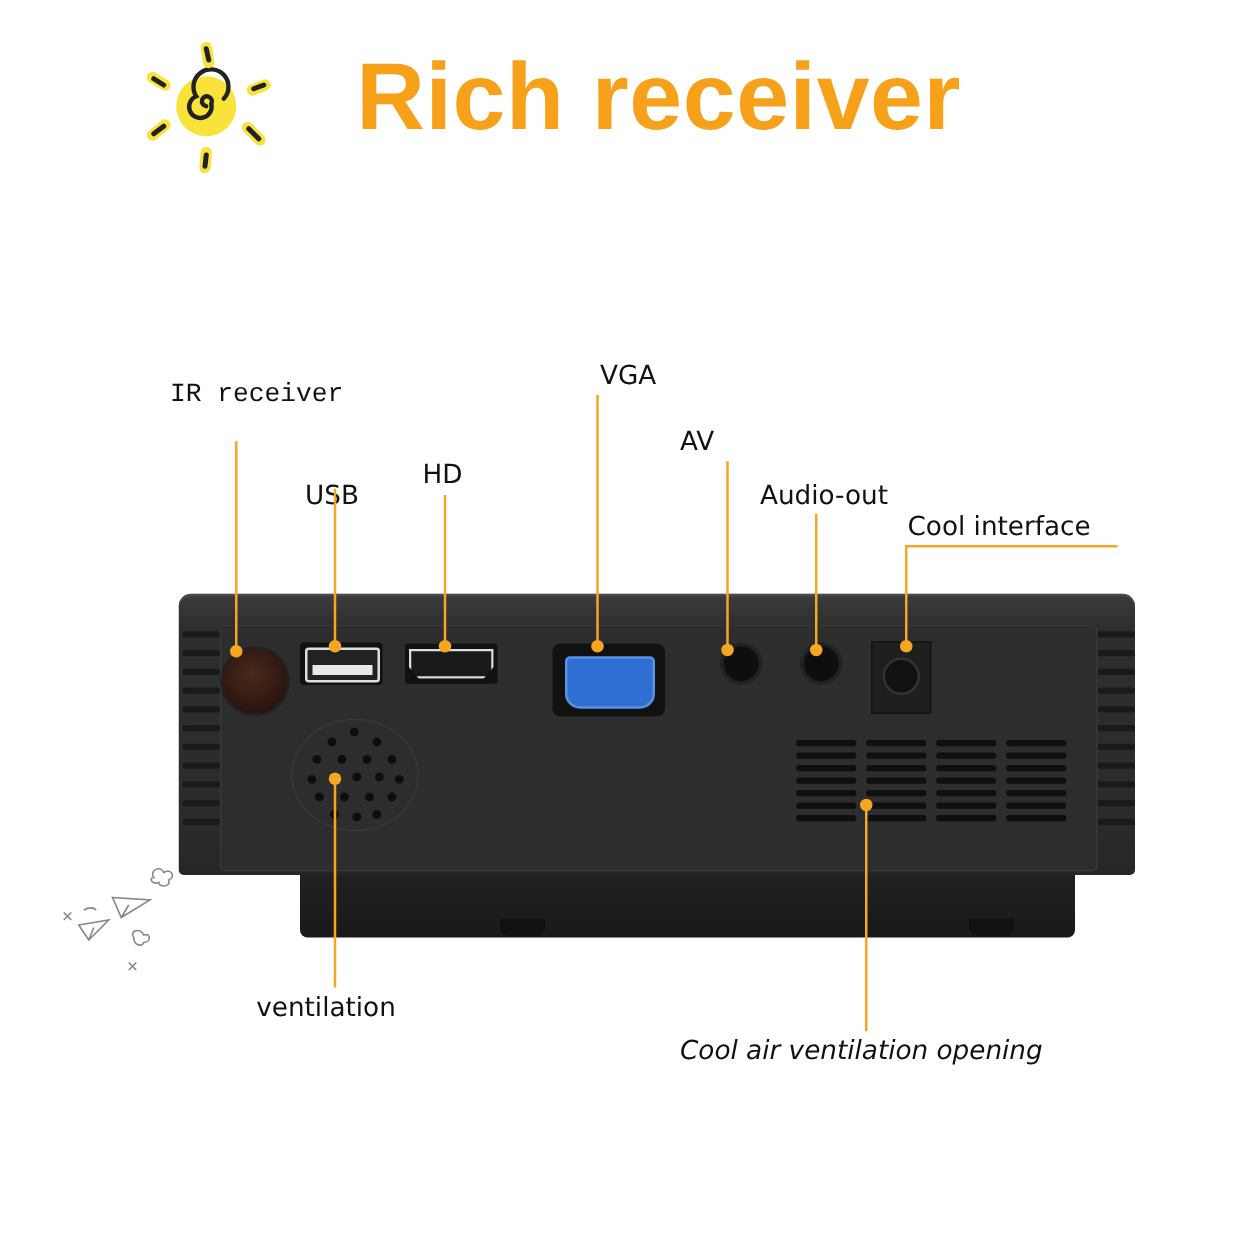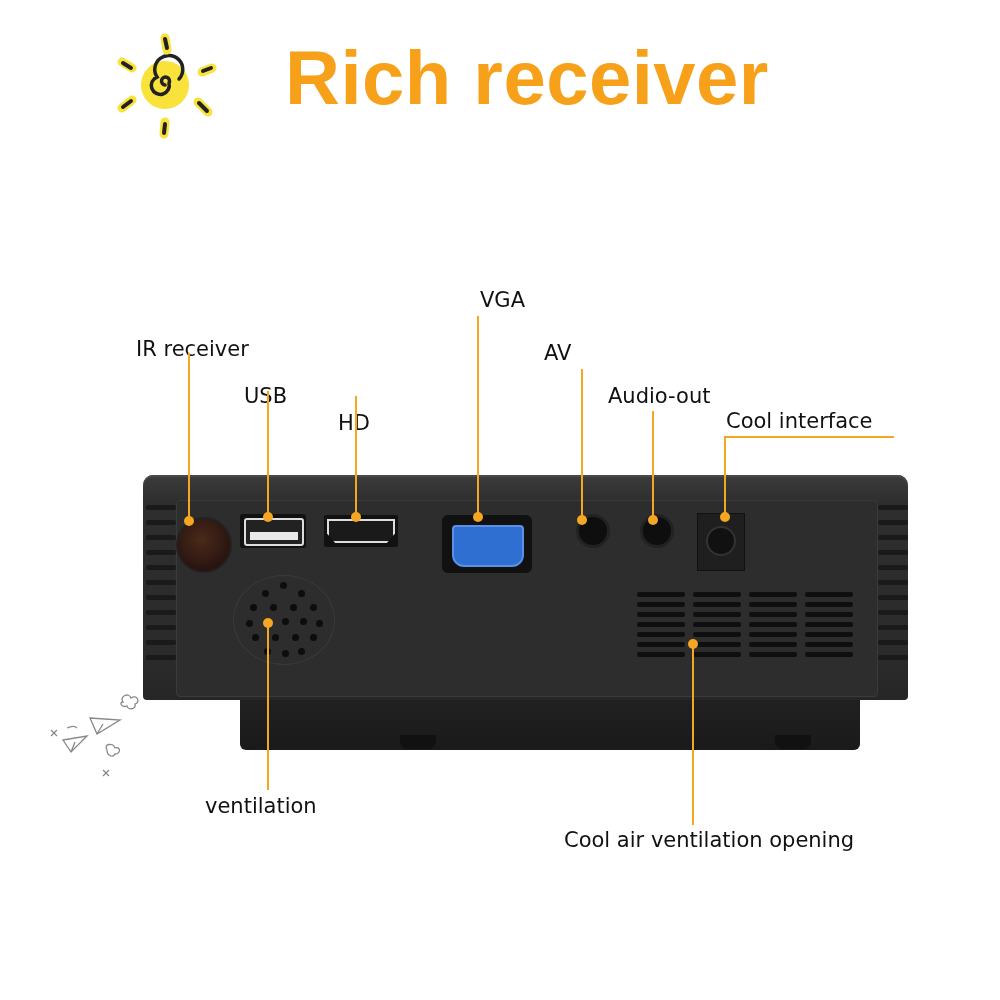--- a/index.html
+++ b/index.html
@@ -187,29 +187,29 @@
 <svg class="doodles" viewBox="0 0 110 95" fill="none" stroke="#888" stroke-width="1.3">
   <path d="M45 28 L75 30 L52 44 Z M52 44 L58 34"></path>
   <path d="M18 50 L42 46 L26 62 Z M26 62 L30 52"></path>
   <path d="M78 12 c-4 -6 6 -10 8 -4 c6 -4 10 4 4 6 c2 6 -8 6 -8 2 c-6 2 -8 -4 -4 -4z"></path>
   <path d="M62 60 c-4 -6 6 -8 8 -2 c6 -2 6 6 0 6 c-2 4 -8 2 -8 -4z"></path>
   <path d="M6 40 l6 6 M12 40 l-6 6"></path>
   <path d="M22 38 c4 -2 8 -2 10 0"></path>
   <path d="M58 80 l6 6 M64 80 l-6 6"></path>
 </svg>
 
-<div class="label" style="left:136px;top:339px;">IR receiver</div>
+<div class="label" style="left:136px;top:306px;font-family:Liberation Mono, monospace;">IR receiver</div>
 <div class="vline" style="left:188px;top:353px;height:168px;"></div>
 <div class="dot" style="left:184px;top:516px;"></div>
 
 <div class="label" style="left:244px;top:386px;">USB</div>
 <div class="vline" style="left:267px;top:391px;height:124px;"></div>
 <div class="dot" style="left:263px;top:512px;"></div>
 
-<div class="label" style="left:338px;top:369px;margin-top:44px;">HD</div>
+<div class="label" style="left:338px;top:369px;">HD</div>
 <div class="vline" style="left:355px;top:396px;height:118px;"></div>
 <div class="dot" style="left:351px;top:512px;"></div>
 
 <div class="label" style="left:480px;top:290px;">VGA</div>
 <div class="vline" style="left:477px;top:316px;height:198px;"></div>
 <div class="dot" style="left:473px;top:512px;"></div>
 
 <div class="label" style="left:544px;top:343px;">AV</div>
 <div class="vline" style="left:581px;top:369px;height:150px;"></div>
 <div class="dot" style="left:577px;top:515px;"></div>
@@ -220,15 +220,15 @@
 
 <div class="label" style="left:726px;top:411px;">Cool interface</div>
 <div class="hline" style="left:724px;top:436px;width:170px;"></div>
 <div class="vline" style="left:724px;top:436px;height:80px;"></div>
 <div class="dot" style="left:720px;top:512px;"></div>
 
 <div class="label" style="left:205px;top:796px;">ventilation</div>
 <div class="vline" style="left:267px;top:624px;height:166px;"></div>
 <div class="dot" style="left:263px;top:618px;"></div>
 
-<div class="label" style="left:564px;top:830px;">Cool air ventilation opening</div>
+<div class="label" style="left:544px;top:830px;font-style:italic;">Cool air ventilation opening</div>
 <div class="vline" style="left:692px;top:645px;height:180px;"></div>
 <div class="dot" style="left:688px;top:639px;"></div>
 
 </body></html>

